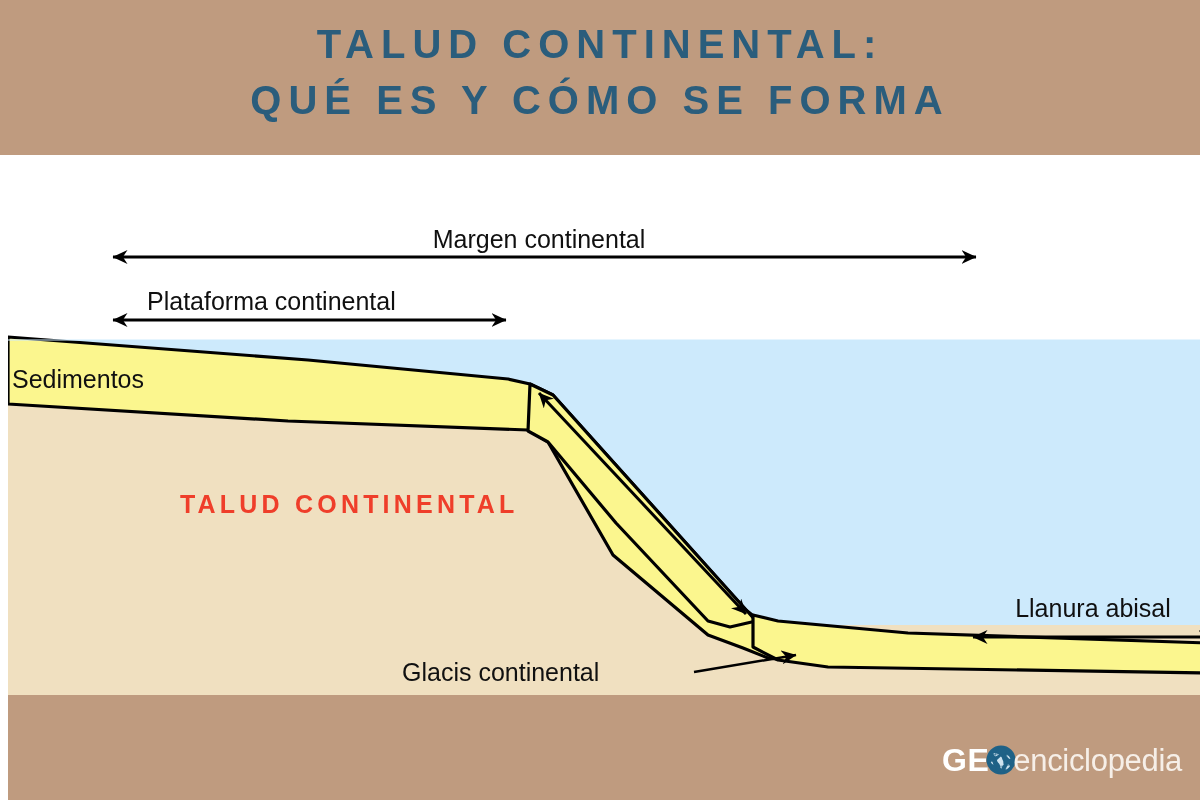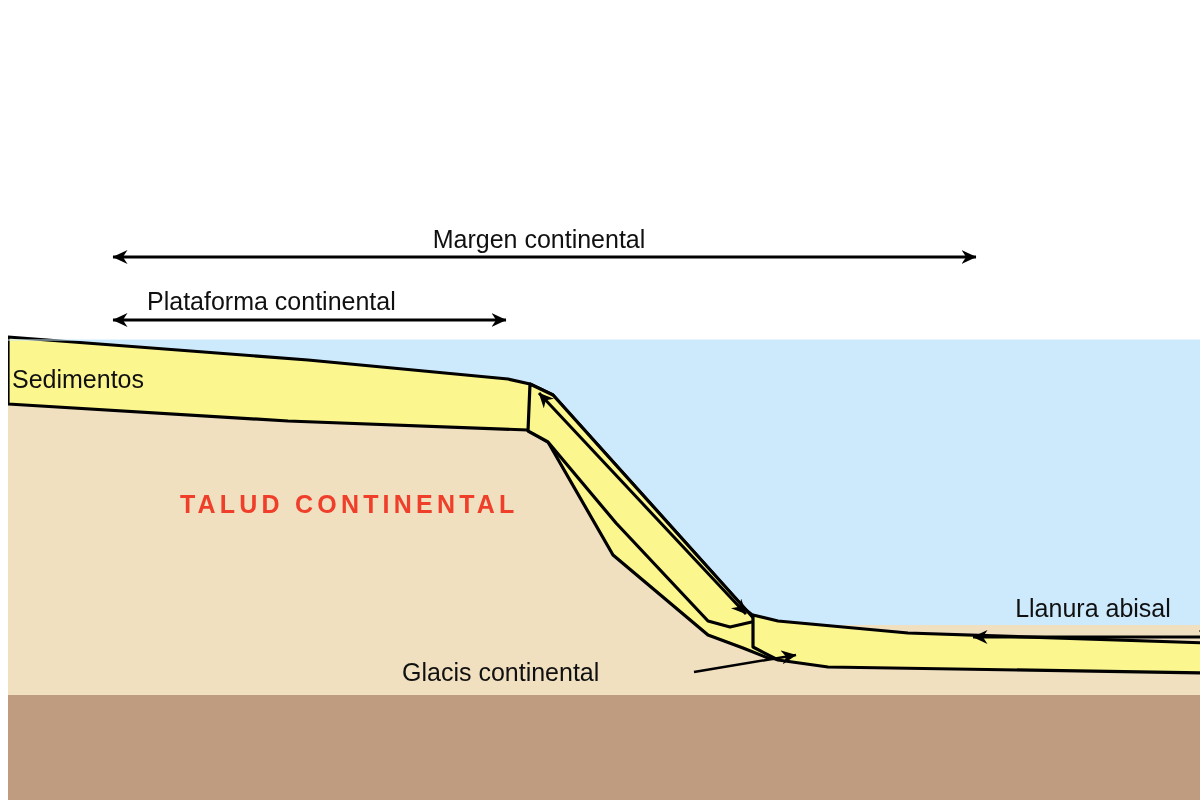--- a/index.html
+++ b/index.html
@@ -93,20 +93,24 @@
     letter-spacing: -0.3px;
     line-height: 31px;
     margin-left: -4px;
   }
 </style>
 </head>
 <body>
 
 <div id="page">
 
+  <div id="header-band">
+    <div id="header-title">TALUD CONTINENTAL:
+QUÉ ES Y CÓMO SE FORMA</div>
+  </div>
 
   <div id="diagram">
     <svg width="1200" height="645" viewBox="0 0 1200 645" xmlns="http://www.w3.org/2000/svg">
 
       <defs>
 
         <marker id="ah-right" markerWidth="16" markerHeight="14" refX="14.5" refY="7" orient="auto" markerUnits="userSpaceOnUse">
           <path d="M0,0 L15,7 L0,14 L4.6,7 Z" fill="#000000"></path>
         </marker>
         <marker id="ah-left" markerWidth="16" markerHeight="14" refX="1.5" refY="7" orient="auto" markerUnits="userSpaceOnUse">
@@ -155,14 +159,33 @@
 
       <text class="lbl-red" x="172" y="358" text-anchor="start">TALUD CONTINENTAL</text>
 
       <text class="lbl" x="394" y="526" text-anchor="start">Glacis continental</text>
 
       <text class="lbl" x="1085" y="462" text-anchor="middle">Llanura abisal</text>
 
     </svg>
   </div>
 
+  <div id="logo">
+    <span id="logo-geo">GE</span>
+    <span id="logo-globe">
+      <svg width="30" height="30" viewBox="0 0 30 30" xmlns="http://www.w3.org/2000/svg">
+        <circle cx="15" cy="15" r="13.5" fill="#1f6287"></circle>
+        <g fill="#cfe3ef">
+          <path d="M7.5 8.5 c2.2 -0.6 4.1 0.4 5.6 1.1 c-1.1 1.0 -2.6 1.0 -3.5 2.0 c-1.2 -0.7 -2.1 -1.8 -2.1 -3.1 z"></path>
+          <path d="M14.8 11.4 c1.6 0.9 1.0 2.6 2.0 3.8 c1.0 1.3 0.2 2.9 0.9 4.3 c-0.9 1.4 -2.2 2.6 -2.3 4.3 c-1.7 -1.1 -1.0 -3.3 -2.0 -4.8 c-0.9 -1.4 -2.5 -2.2 -2.4 -4.0 c1.3 -1.1 2.5 -2.4 3.8 -3.6 z"></path>
+          <path d="M20.6 9.2 c1.8 1.1 3.2 2.8 3.8 4.8 c-1.4 0.2 -2.1 -1.4 -3.3 -1.9 c-0.7 -0.9 -0.6 -2.0 -0.5 -2.9 z"></path>
+          <path d="M21.8 19.6 c1.3 -0.5 2.3 0.7 2.0 1.9 c-1.1 1.5 -2.7 2.6 -4.4 3.2 c0.4 -1.9 1.5 -3.6 2.4 -5.1 z"></path>
+          <path d="M6.0 16.4 c1.1 0.9 0.8 2.5 1.6 3.6 c-1.3 -0.6 -2.3 -1.8 -2.8 -3.1 c0.3 -0.3 0.8 -0.4 1.2 -0.5 z"></path>
+        </g>
+        <circle cx="15" cy="15" r="13.5" fill="none" stroke="#1f6287" stroke-width="2.2"></circle>
+        <ellipse cx="15" cy="15" rx="13.5" ry="6.2" fill="none" stroke="#1f6287" stroke-width="1.1" opacity="0.55"></ellipse>
+        <ellipse cx="15" cy="15" rx="6.2" ry="13.5" fill="none" stroke="#1f6287" stroke-width="1.1" opacity="0.55"></ellipse>
+      </svg>
+    </span>
+    <span id="logo-word">enciclopedia</span>
+  </div>
 
 </div>
 
 </body></html>

